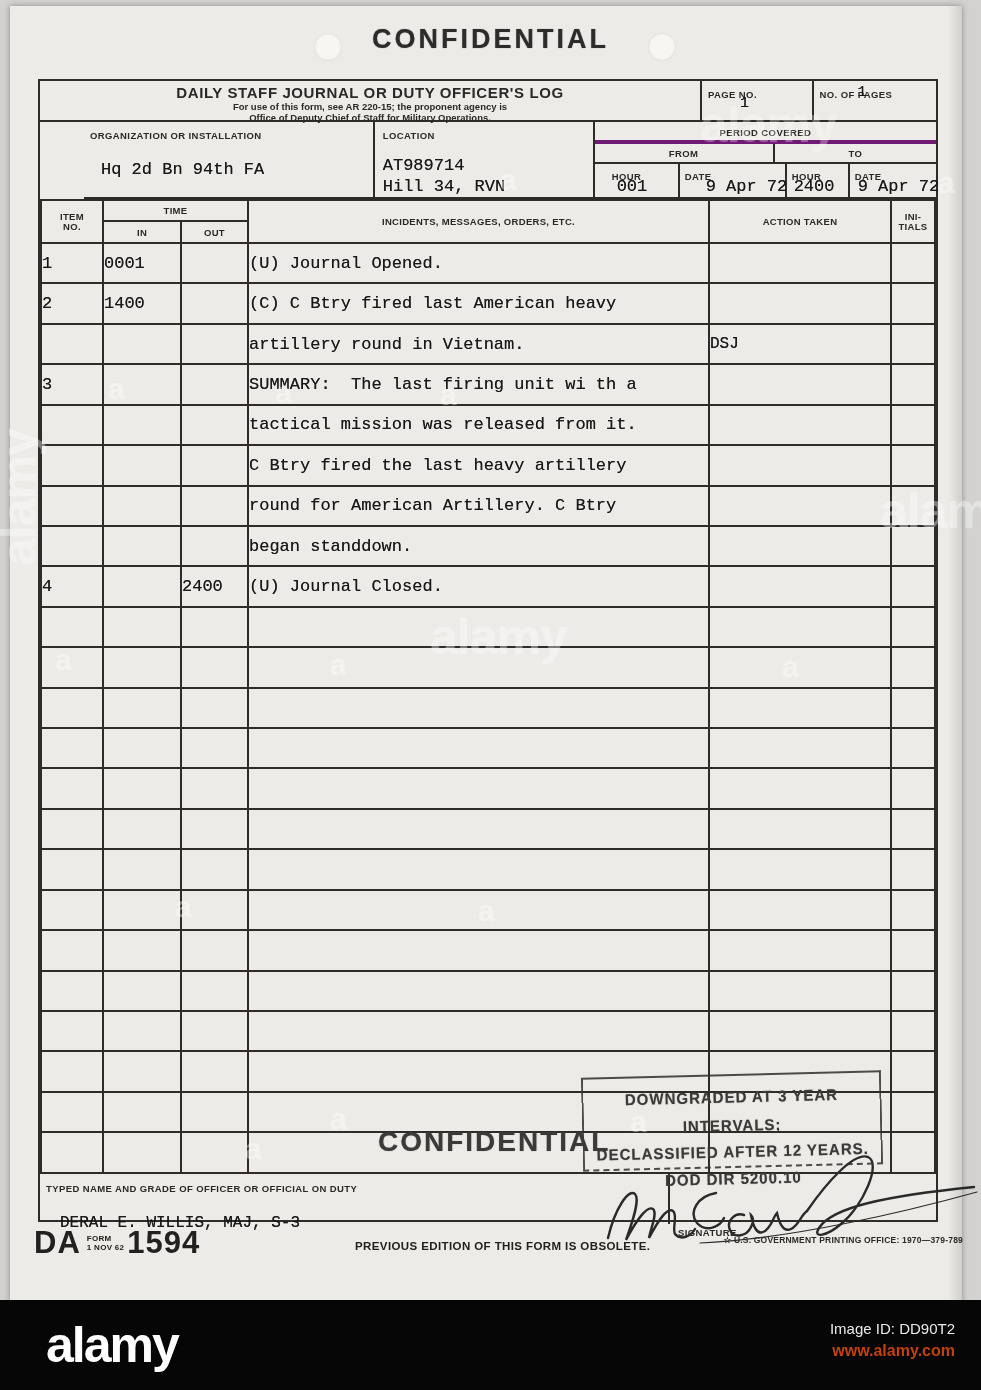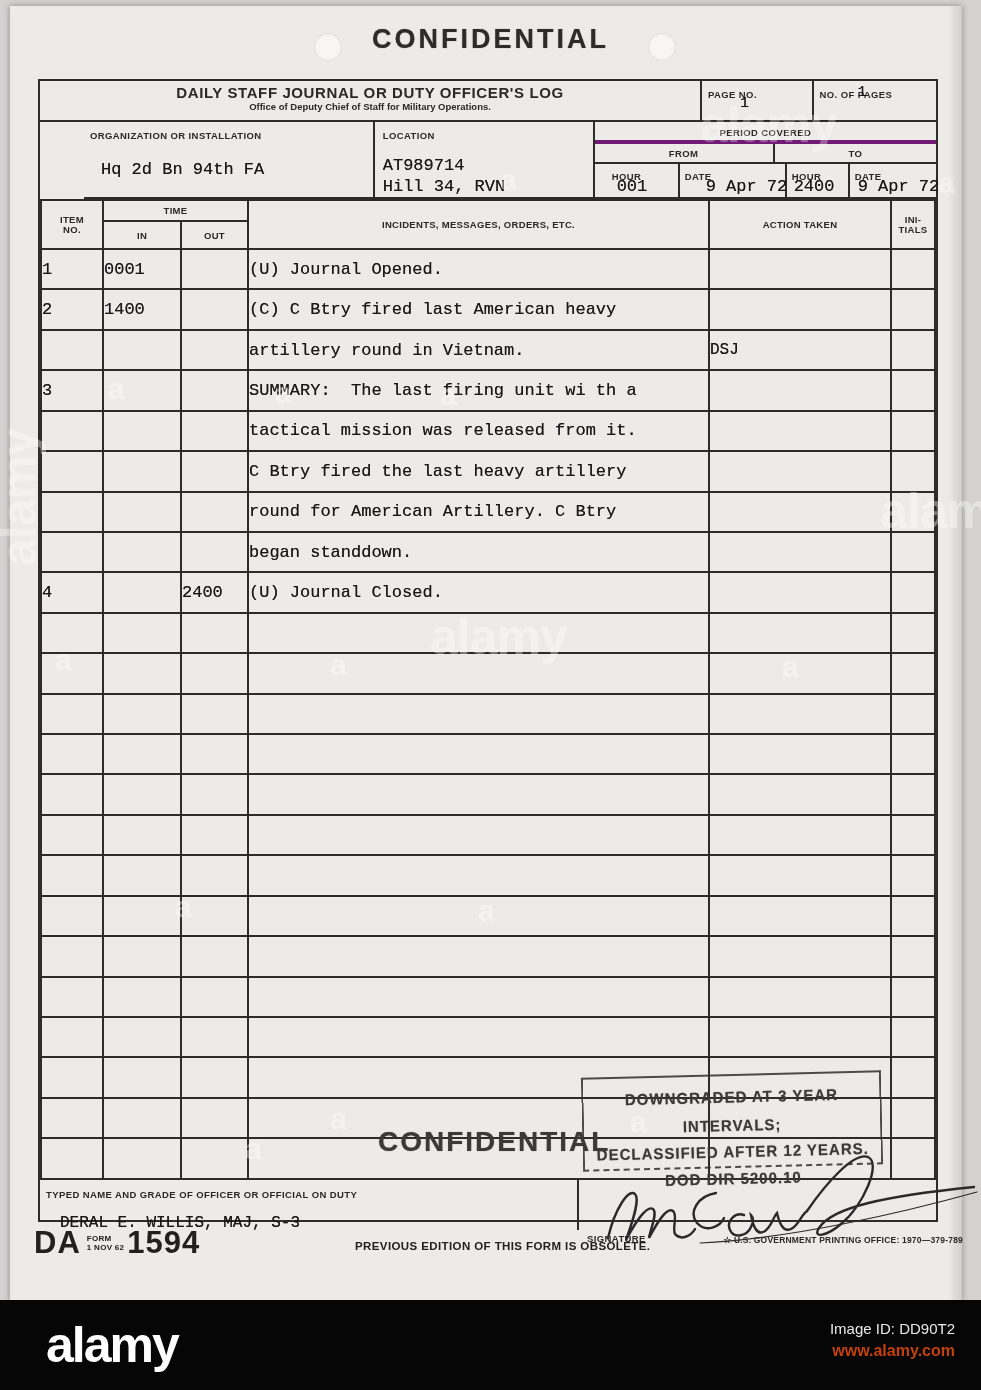--- a/index.html
+++ b/index.html
@@ -50,31 +50,31 @@
   .pc-to{flex:1;text-align:center;padding-top:4px;}
   .pc-cols{display:flex;height:33px;padding-left:12px;}
   .pc-col{border-right:2px solid #2e2b28;position:relative;padding:2px 0 0 5px;}
   .pc-col:last-child{border-right:none;}
   .pc-h1{width:73px;} .pc-d1{width:107px;} .pc-h2{width:63px;} .pc-d2{flex:1;}
   .pc-val{position:absolute;font-size:17px;top:13px;}
   
   table.journal{border-collapse:collapse;width:100%;table-layout:fixed;}
   table.journal th,table.journal td{border:2px solid #2e2b28;padding:0;}
   table.journal th{font-size:9.5px;font-weight:bold;letter-spacing:.3px;text-align:center;}
-  thead tr.h1 th{height:21px;} thead tr.h2 th{height:28px;margin-left:16px;}
+  thead tr.h1 th{height:21px;} thead tr.h2 th{height:22px;margin-left:16px;}
   tbody tr{height:40.43px;}
   tbody td{font-family:"Liberation Mono",monospace;font-size:17px;color:#181818;
            white-space:pre;vertical-align:middle;overflow:visible;
            text-shadow:0 0 .5px rgba(20,20,20,.7);}
   td.c-item{padding-left:18px;} td.c-in{padding-left:8px;} td.c-out{padding-left:7px;}
   td.c-inc{padding-left:14px;} td.c-act{padding-left:6px;font-size:16px;}
   .two-line{line-height:10px;display:block;padding-top:1px;}
   
   .sigrow{display:flex;height:50px;border-top:0;}
-  .sig-left{width:539px;border-right:2px solid #2e2b28;position:relative;padding:4px 0 0 6px;}
+  .sig-left{width:630px;border-right:2px solid #2e2b28;position:relative;padding:4px 0 0 6px;}
   .sig-right{flex:1;position:relative;padding:4px 0 0 8px;margin-top:44px;}
   
   .stamp{position:absolute;left:582px;top:1074px;width:300px;height:94px;
          border:2.5px solid rgba(48,46,44,.85);transform:rotate(-1.4deg);
          text-align:center;color:#3c3a38;z-index:6;padding-top:8px;
          border-bottom-style:dashed;}
   .stamp div{font-size:15px;font-weight:bold;letter-spacing:1px;line-height:27px;
          transform:scaleY(1.05);text-shadow:0 0 1px rgba(60,58,56,.5);}
   
   .typed-name{position:absolute;left:60px;top:1214px;font-size:16px;z-index:7;}
@@ -109,20 +109,21 @@
 
   <div class="conf-top">CONFIDENTIAL</div>
   <div class="hole hole1"></div>
   <div class="hole hole2"></div>
 
   <div class="form">
 
     <div class="hr r1">
       <div class="cell title-cell">
         <div class="title">DAILY STAFF JOURNAL OR DUTY OFFICER'S LOG</div>
+        <div class="subtitle">For use of this form, see AR 220-15; the proponent agency is</div>
         <div class="subtitle">Office of Deputy Chief of Staff for Military Operations.</div>
       </div>
       <div class="cell pageno-cell">
         <span class="lbl">PAGE NO.</span>
         <span class="typed typed-inline" style="left:38px;top:14px;">1</span>
       </div>
       <div class="cell pages-cell">
         <span class="lbl">NO. OF PAGES</span>
         <span class="typed typed-inline" style="left:44px;top:3px;">1</span>
       </div>

